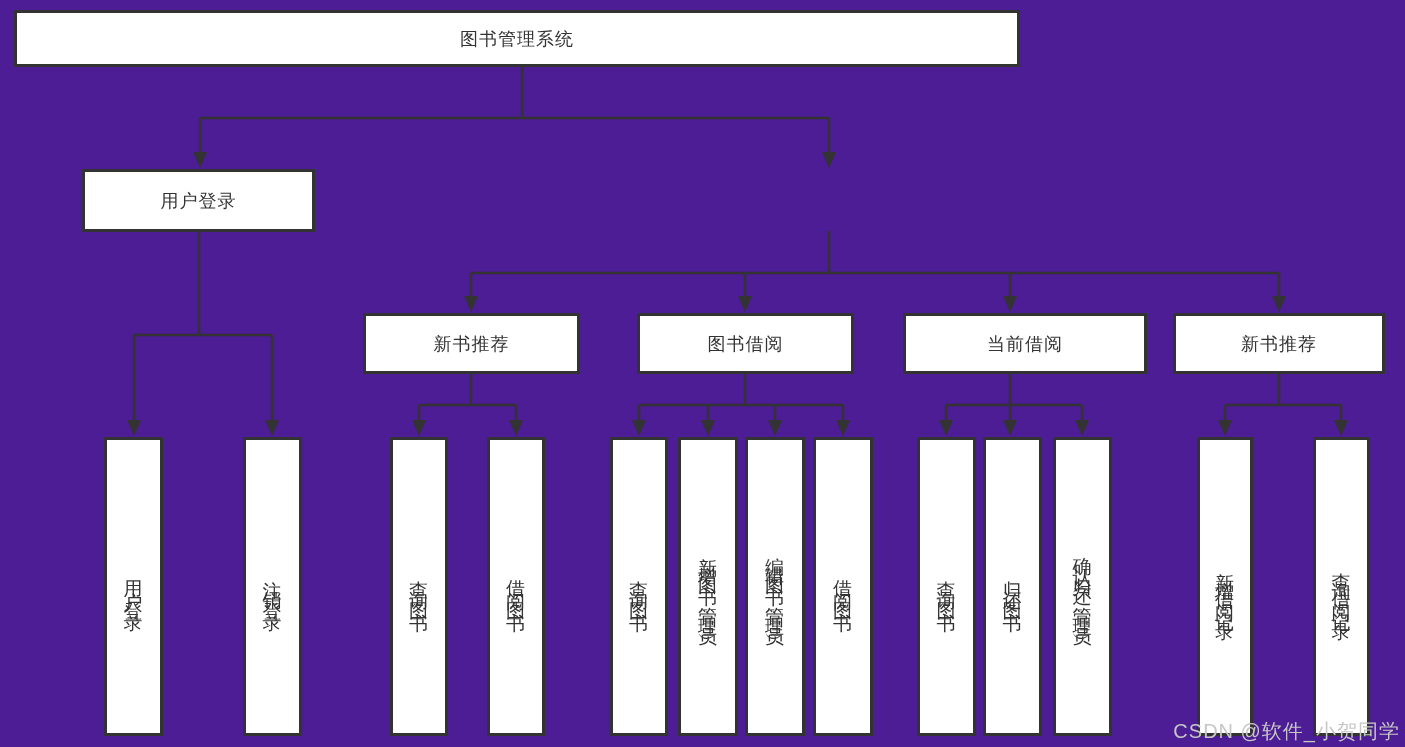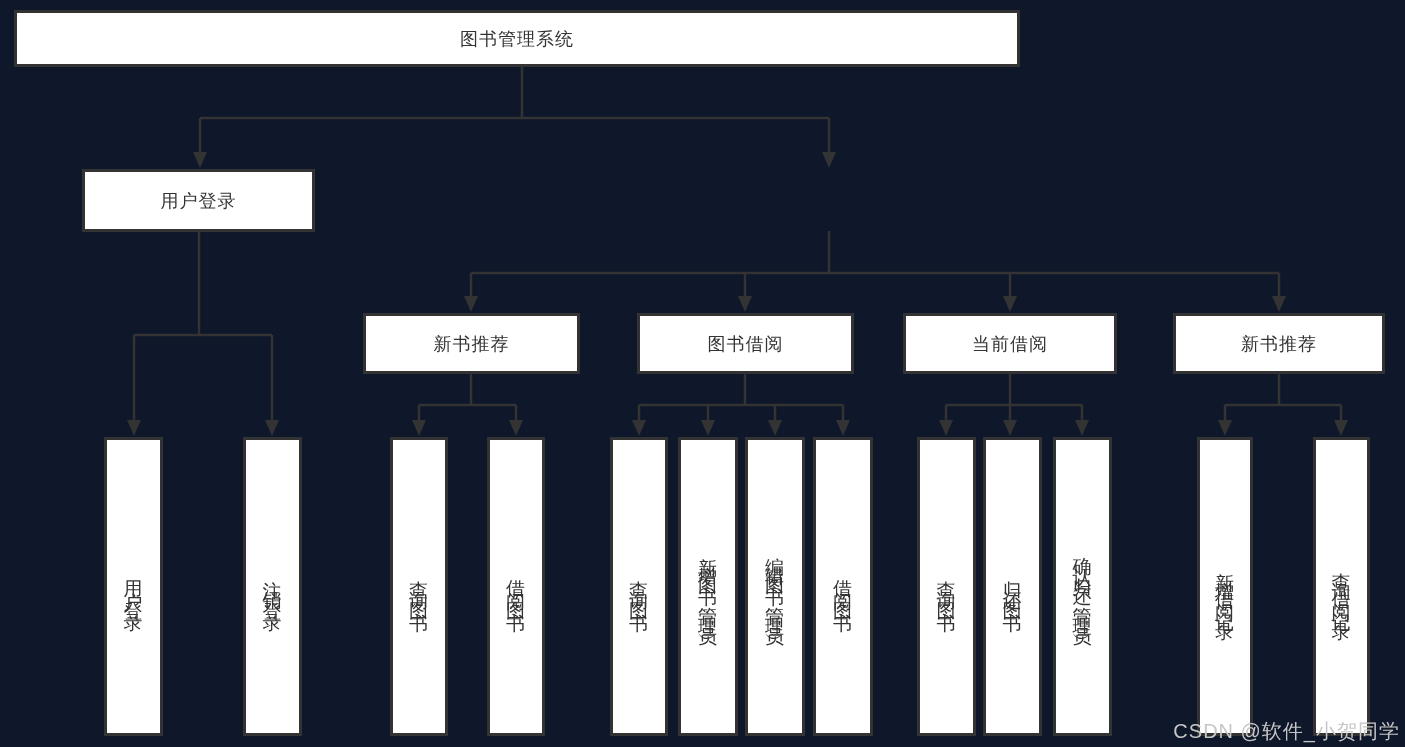--- a/index.html
+++ b/index.html
@@ -1,17 +1,17 @@
 <!DOCTYPE html>
 <html><head>
 <meta charset="utf-8">
 <style>
   html,body{margin:0;padding:0;background:#fff;}
   #stage{
-    position:relative;width:1405px;height:747px;background:#0f172a;overflow:hidden;
+    position:relative;width:1405px;height:747px;background:#4c1d95;overflow:hidden;
     font-family:"Liberation Sans",sans-serif;color:#333;
   }
   #wires{position:absolute;left:0;top:0;width:1405px;height:747px;}
   .box{
     position:absolute;box-sizing:border-box;border:3px solid #333;background:#fff;
     display:flex;align-items:center;justify-content:center;text-align:center;
   }
   .hlabel{font-size:18px;letter-spacing:1px;white-space:nowrap;}
   .vlabel{
     writing-mode:vertical-rl;text-orientation:mixed;
@@ -79,21 +79,21 @@
   <div class="box" style="left:82px;top:169px;width:233px;height:63px;">
     <span class="hlabel">用户登录</span>
   </div>
 
   <div class="box" style="left:637px;top:313px;width:217px;height:61px;">
     <span class="hlabel">图书借阅</span>
   </div>
   <div class="box" style="left:363px;top:313px;width:217px;height:61px;">
     <span class="hlabel">新书推荐</span>
   </div>
-  <div class="box" style="left:903px;top:313px;width:214px;height:61px;">
+  <div class="box" style="left:903px;top:313px;width:244px;height:61px;">
     <span class="hlabel">当前借阅</span>
   </div>
   <div class="box" style="left:1173px;top:313px;width:212px;height:61px;">
     <span class="hlabel">新书推荐</span>
   </div>
 
   <div class="box" style="left:104px;top:437px;width:59px;height:299px;">
     <span class="vlabel">用户登录</span>
   </div>
   <div class="box" style="left:243px;top:437px;width:59px;height:299px;">

